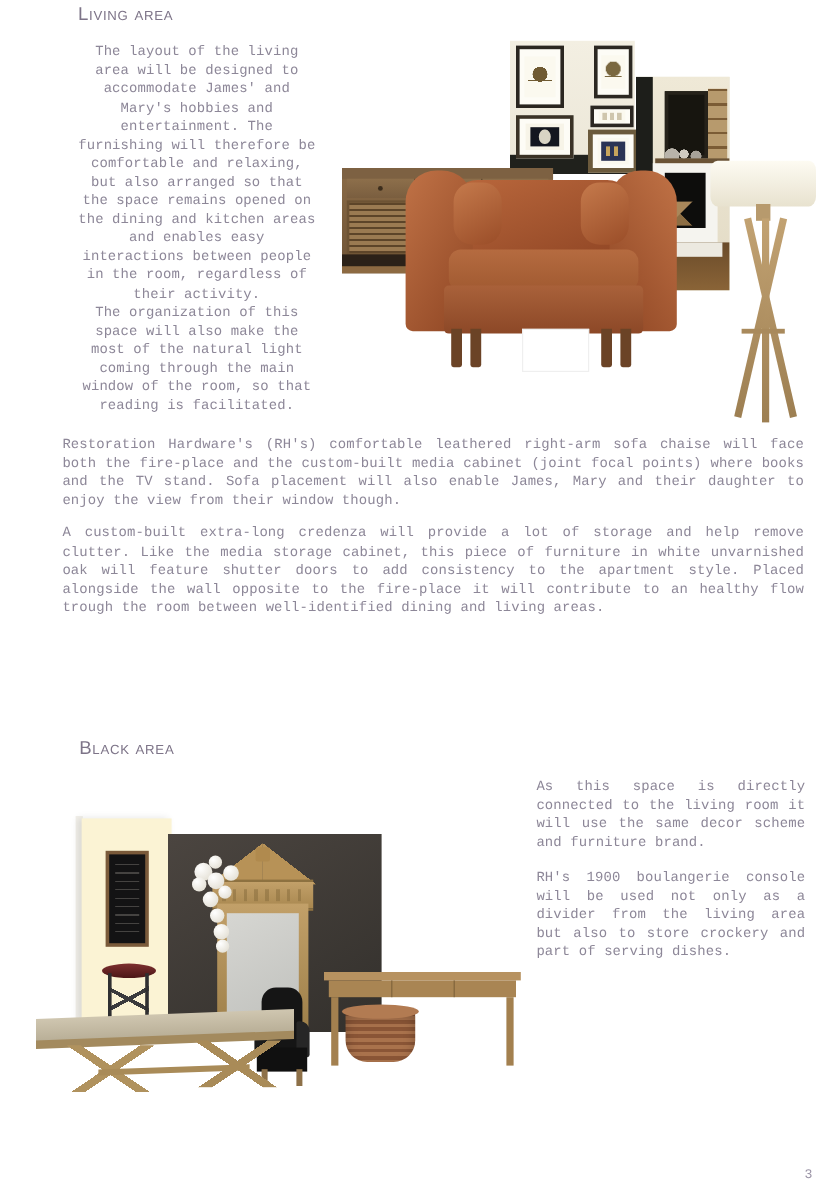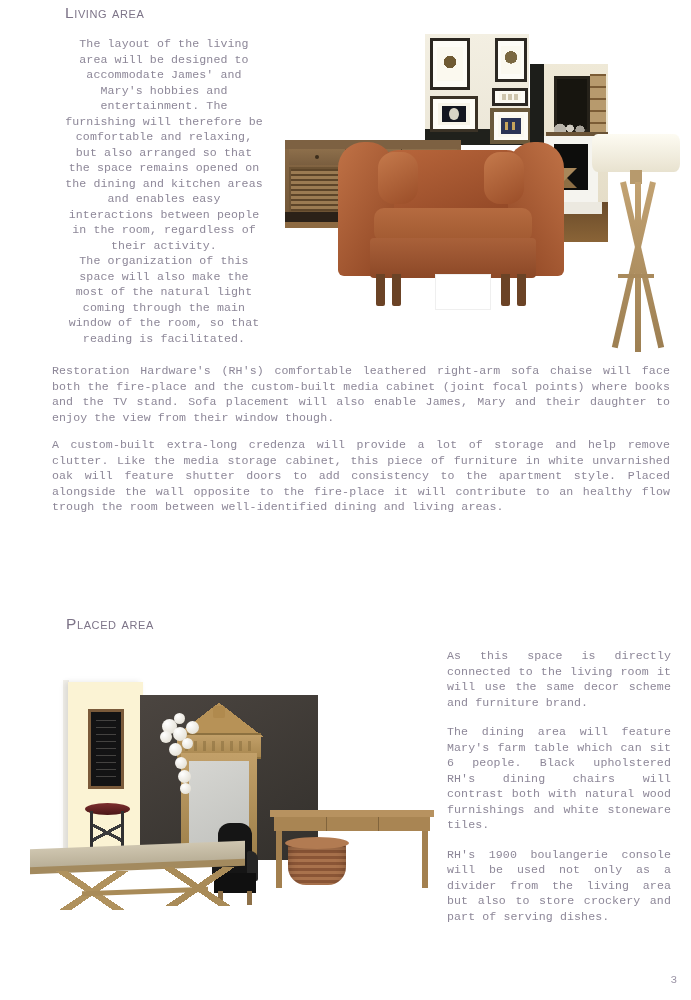--- a/index.html
+++ b/index.html
@@ -333,21 +333,21 @@
       <div class="lamp-leg lamp-leg-3"></div>
       <div class="lamp-cross"></div>
     </div>
   </div>
 
   <div class="body-text just" id="para-block-1">
     <p>Restoration Hardware's (RH's) comfortable leathered right-arm sofa chaise will face both the fire-place and the custom-built media cabinet (joint focal points) where books and the TV stand. Sofa placement will also enable James, Mary and their daughter to enjoy the view from their window though.</p>
     <p>A custom-built extra-long credenza will provide a lot of storage and help remove clutter. Like the media storage cabinet, this piece of furniture in white unvarnished oak will feature shutter doors to add consistency to the apartment style. Placed alongside the wall opposite to the fire-place it will contribute to an healthy flow trough the room between well-identified dining and living areas.</p>
   </div>
 
-  <div class="section-heading" id="h-dining">Placed area</div>
+  <div class="section-heading" id="h-dining">Black area</div>
 
   <div id="collage-dining">
     <div class="dn-creamwall-edge"></div>
     <div class="dn-creamwall"></div>
     <div class="dn-chalkframe">
       <div class="dn-chalk">
         <div class="dn-chalk-lines"></div>
       </div>
     </div>
     <div class="dn-stool-top"></div>
@@ -404,18 +404,17 @@
       <div class="dn-table-top"></div>
       <div class="dn-table-edge"></div>
       <div class="dn-table-x"></div>
       <div class="dn-table-x2"></div>
       <div class="dn-table-stretch"></div>
     </div>
   </div>
 
   <div class="body-text just" id="col-right-dining">
     <p>As this space is directly connected to the living room it will use the same decor scheme and furniture brand.</p>
-    <p>The dining area will feature Mary's farm table which can sit 6 people. Black upholstered RH's dining chairs will contrast both with natural wood furnishings and white stoneware tiles.</p>
     <p>RH's 1900 boulangerie console will be used not only as a divider from the living area but also to store crockery and part of serving dishes.</p>
   </div>
 
   <div class="page-number">3</div>
 </div>
 
 </body></html>

